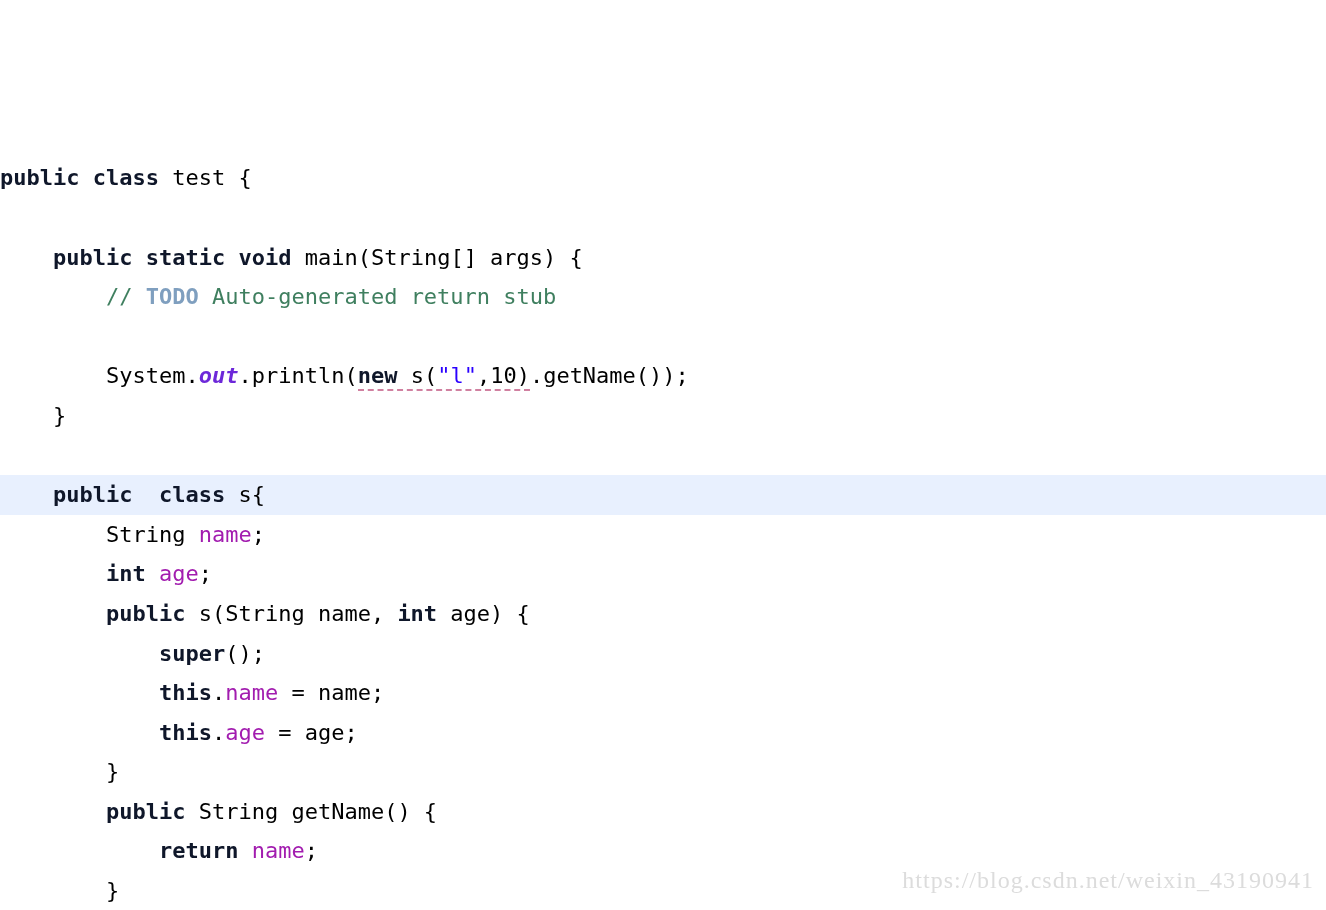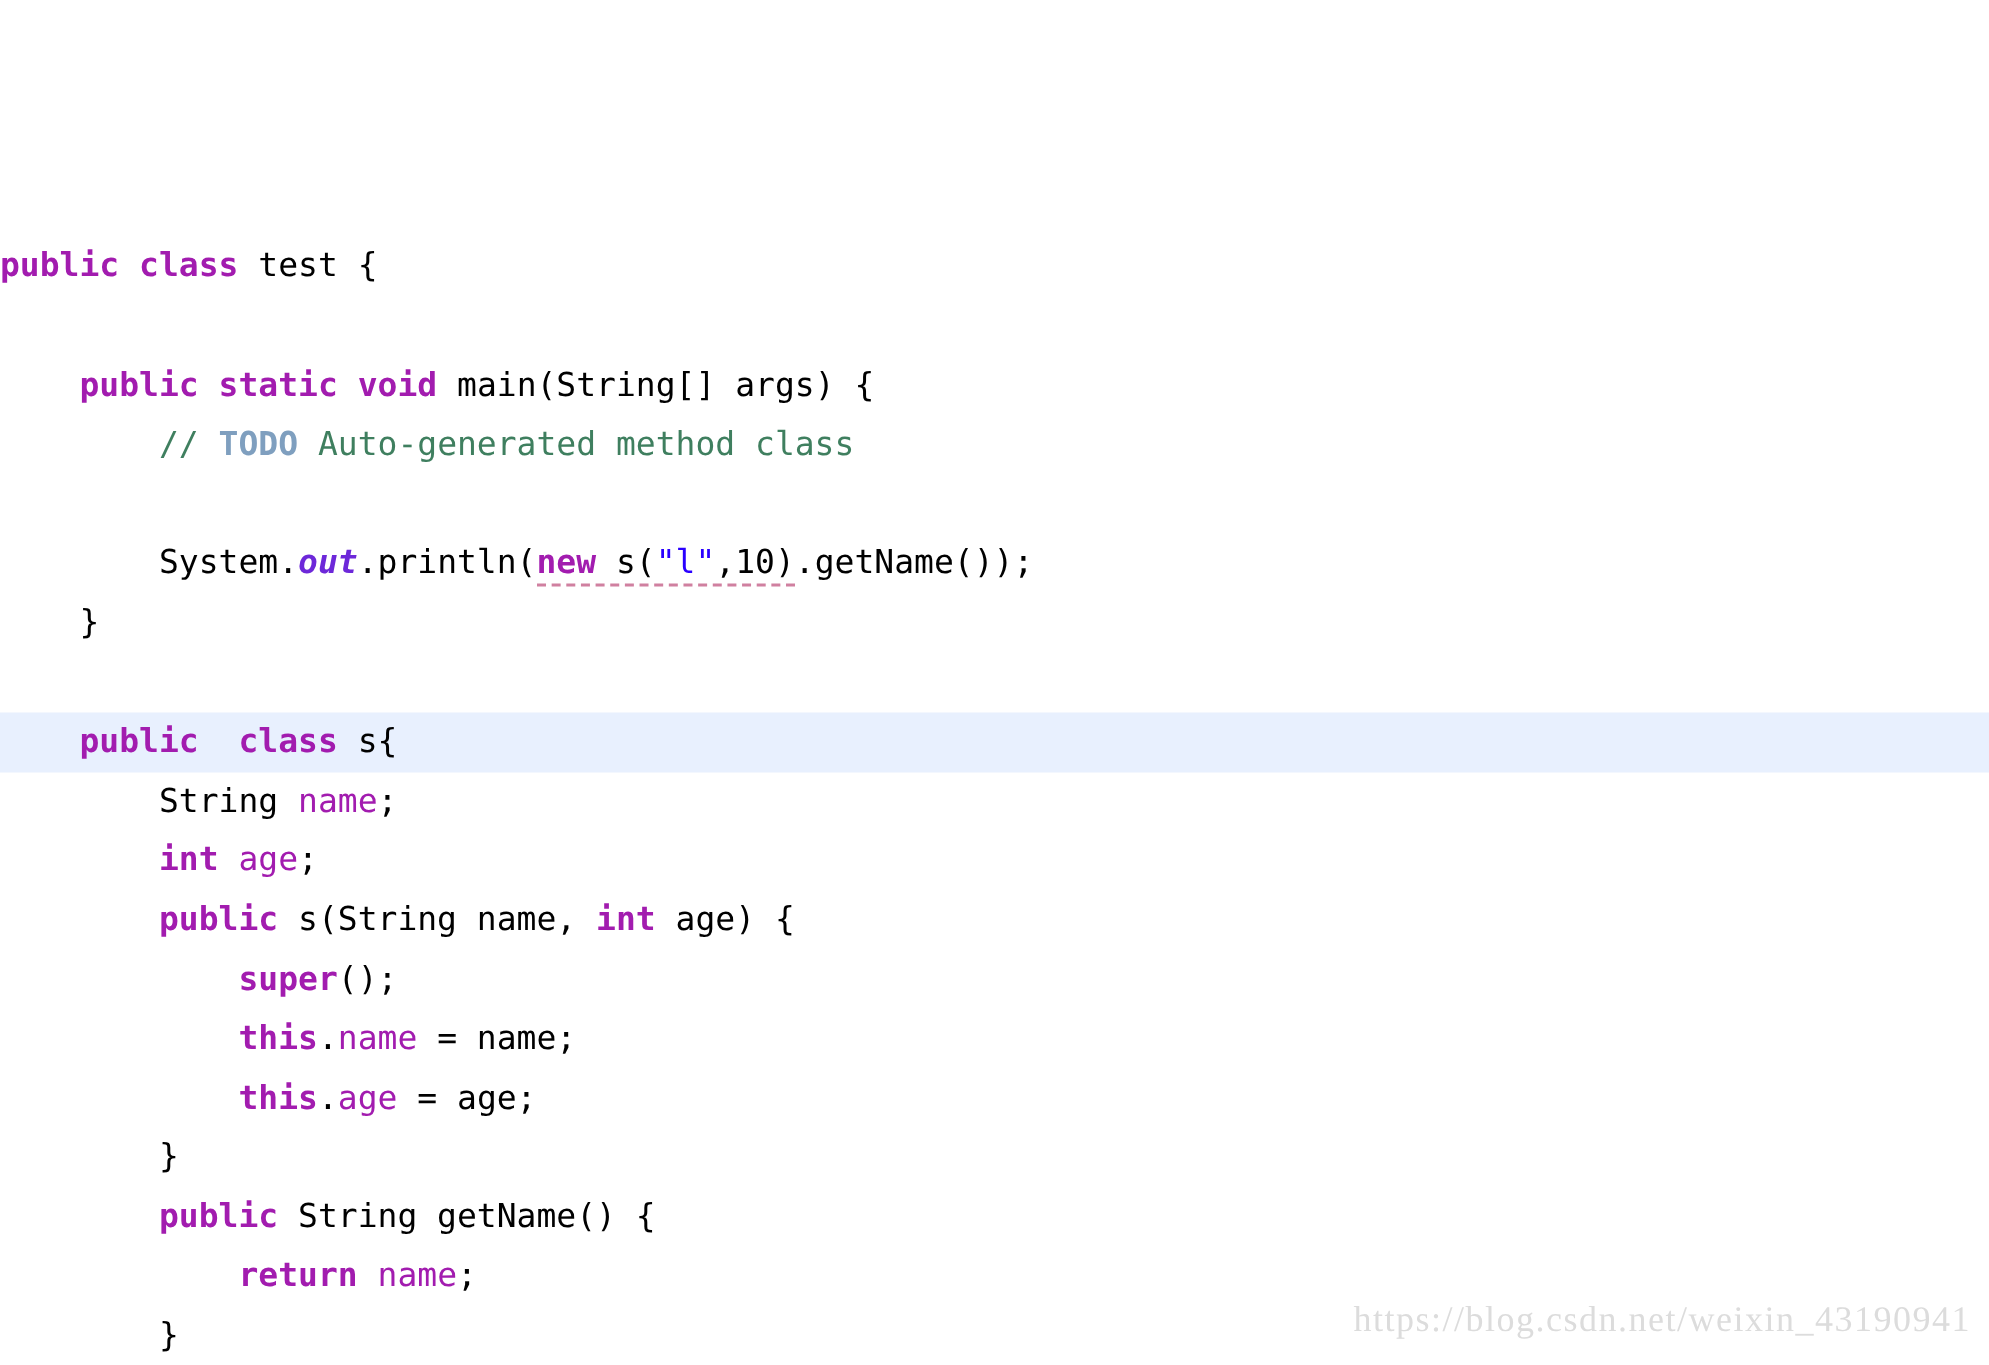--- a/index.html
+++ b/index.html
@@ -5,21 +5,21 @@
   body {
     margin: 0;
     padding: 0;
     font-family: "Menlo", "Monaco", "Consolas", monospace;
     font-size: 22px;
     background: #ffffff;
     color: #000000;
     white-space: pre;
     line-height: 1.8;
   }
-  .kw { color: #a21caf; font-weight: bold; }
+  .kw { color: #0f172a; font-weight: bold; }
   .str { color: #2a00ff; }
   .com { color: #3f7f5f; }
   .todo { color: #7f9fbf; font-weight: bold; }
   .field { color: #a21caf; }
   .static-field { color: #6d28d9; font-style: italic; font-weight: bold; }
   .underline {
     border-bottom: 2px dashed #d080a0;
     padding-bottom: 1px;
   }
   .highlight-line {
@@ -38,21 +38,21 @@
   }
 </style>
 </head>
 <body>
 
 
 
 <div><span class="kw">public</span> <span class="kw">class</span> <span>test</span><span> {</span>
 
     <span class="kw">public</span> <span class="kw">static</span> <span class="kw">void</span> <span>main(String[] args) {</span>
-        <span class="com">// </span><span class="todo">TODO</span><span class="com"> Auto-generated method class</span>
+        <span class="com">// </span><span class="todo">TODO</span><span class="com"> Auto-generated return stub</span>
 
         <span>System.</span><span class="static-field">out</span><span>.println(</span><span class="underline"><span class="kw">new</span><span> s(</span><span class="str">"l"</span><span>,10)</span></span><span>.getName());</span>
     <span>}</span>
 
 <span class="highlight-line">    <span class="kw">public</span><span>  </span><span class="kw">class</span><span> s{</span></span>        <span>String </span><span class="field">name</span><span>;</span>
         <span class="kw">int</span><span> </span><span class="field">age</span><span>;</span>
         <span class="kw">public</span><span> s(String name, </span><span class="kw">int</span><span> age) {</span>
             <span class="kw">super</span><span>();</span>
             <span class="kw">this</span><span>.</span><span class="field">name</span><span> = name;</span>
             <span class="kw">this</span><span>.</span><span class="field">age</span><span> = age;</span>

